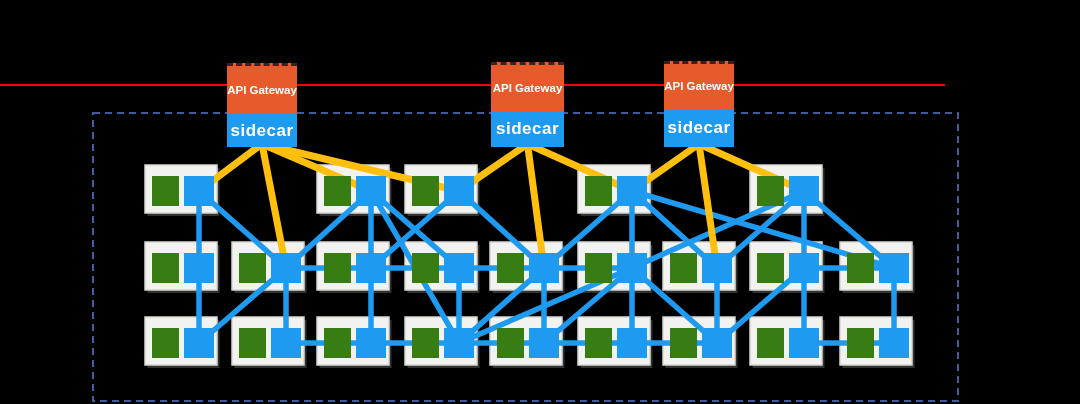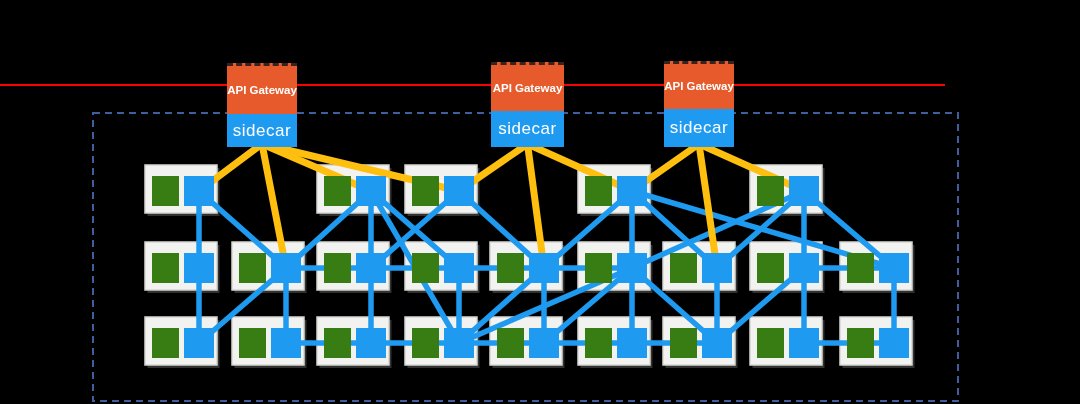--- a/index.html
+++ b/index.html
@@ -21,21 +21,21 @@
     color:#fff;
     display:flex;align-items:center;justify-content:center;
     border-top:3px dashed rgba(25,25,25,.85);
     font-size:11.5px;font-weight:600;line-height:1.3;
     flex:0 0 auto;
   }
   .gw-bottom{
     background:var(--blue,#1E9BF0);
     color:#fff;
     display:flex;align-items:center;justify-content:center;
-    font-size:17px;font-weight:400;
+    font-size:17px;font-weight:700;
     flex:0 0 auto;
     letter-spacing:.5px;
   }
 </style>
 </head>
 <body>
 
 <div class="stage">
   <svg width="1080" height="404" viewBox="0 0 1080 404">
     <g>

